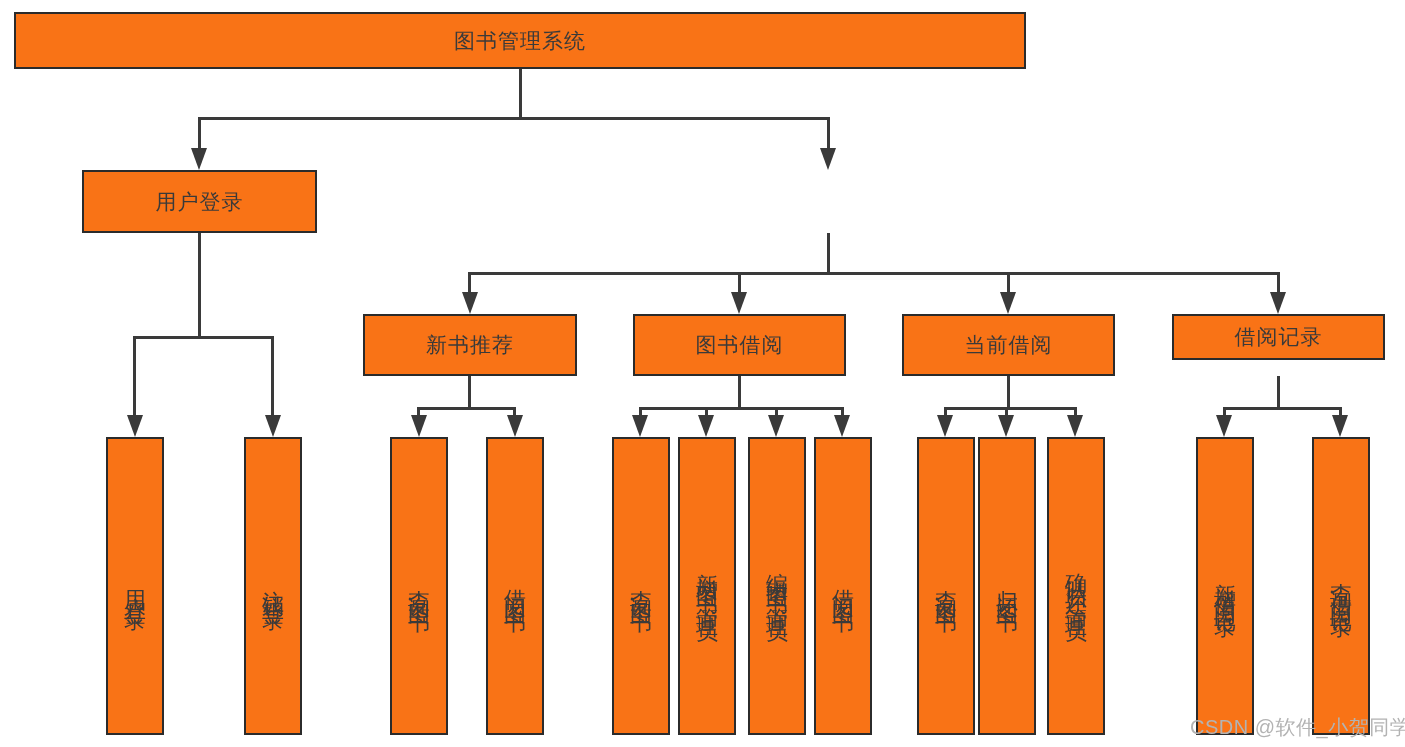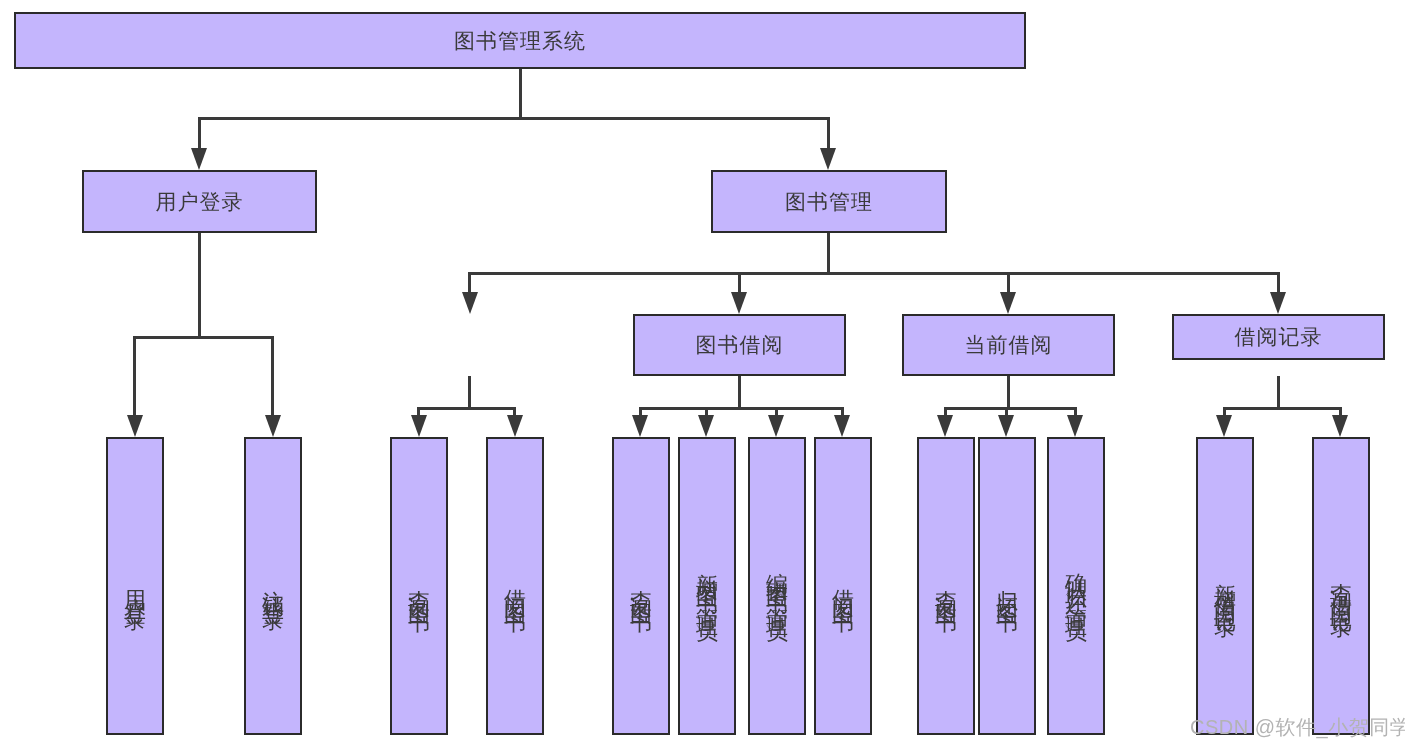--- a/index.html
+++ b/index.html
@@ -8,21 +8,21 @@
     --color-text:#3a3a3a;
     --color-watermark:#b3b3b3;
     --color-background:#ffffff;
   }
   html,body{margin:0;padding:0;background:var(--color-background);}
   .canvas{
     position:relative;width:1405px;height:747px;background:var(--color-background);
     font-family:"Liberation Sans","DejaVu Sans",sans-serif;overflow:hidden;
   }
   .box{
-    position:absolute;box-sizing:border-box;background:#c4b5fd;
+    position:absolute;box-sizing:border-box;background:#f97316;
     border:2.5px solid var(--color-border);color:var(--color-text);
     display:flex;align-items:center;justify-content:center;z-index:2;
   }
   .hbox{font-size:21px;letter-spacing:1px;}
   .vbox{
     top:437px;width:58px;height:298px;
     writing-mode:vertical-rl;text-orientation:mixed;
     font-size:22px;letter-spacing:7px;line-height:1;
   }
   .vl{position:absolute;width:3px;background:var(--color-line);z-index:1;}
@@ -45,40 +45,40 @@
   <div class="box hbox" style="left:14px;top:12px;width:1012px;height:57px">图书管理系统</div>
 
   <div class="vl" style="left:519px;top:69px;height:51px"></div>
   <div class="hl" style="left:198px;top:117px;width:632px"></div>
   <div class="vl" style="left:198px;top:117px;height:33px"></div>
   <div class="vl" style="left:827px;top:117px;height:33px"></div>
   <div class="arr" style="left:191px;top:148px"></div>
   <div class="arr" style="left:820px;top:148px"></div>
 
   <div class="box hbox" style="left:82px;top:170px;width:235px;height:63px">用户登录</div>
-  <div class="box hbox" style="left:711px;top:170px;width:236px;height:63px">图书管理</div>
 
   <div class="vl" style="left:198px;top:233px;height:105px"></div>
   <div class="hl" style="left:133px;top:336px;width:141px"></div>
   <div class="vl" style="left:133px;top:336px;height:80px"></div>
   <div class="vl" style="left:271px;top:336px;height:80px"></div>
   <div class="arr" style="left:127px;top:415px"></div>
   <div class="arr" style="left:265px;top:415px"></div>
 
   <div class="vl" style="left:827px;top:233px;height:42px"></div>
   <div class="hl" style="left:468px;top:272px;width:812px"></div>
   <div class="vl" style="left:468px;top:272px;height:22px"></div>
   <div class="vl" style="left:738px;top:272px;height:22px"></div>
   <div class="vl" style="left:1007px;top:272px;height:22px"></div>
   <div class="vl" style="left:1277px;top:272px;height:22px"></div>
   <div class="arr" style="left:462px;top:292px"></div>
   <div class="arr" style="left:731px;top:292px"></div>
   <div class="arr" style="left:1000px;top:292px"></div>
   <div class="arr" style="left:1270px;top:292px"></div>
 
+  <div class="box hbox" style="left:363px;top:314px;width:214px;height:62px">新书推荐</div>
   <div class="box hbox" style="left:902px;top:314px;width:213px;height:62px">当前借阅</div>
   <div class="box hbox" style="left:633px;top:314px;width:213px;height:62px">图书借阅</div>
   <div class="box hbox" style="left:1172px;top:314px;width:213px;height:46px">借阅记录</div>
 
   <div class="vl" style="left:468px;top:376px;height:34px"></div>
   <div class="hl" style="left:417px;top:407px;width:99px"></div>
   <div class="vl" style="left:417px;top:407px;height:10px"></div>
   <div class="vl" style="left:513px;top:407px;height:10px"></div>
   <div class="arr" style="left:411px;top:415px"></div>
   <div class="arr" style="left:507px;top:415px"></div>

